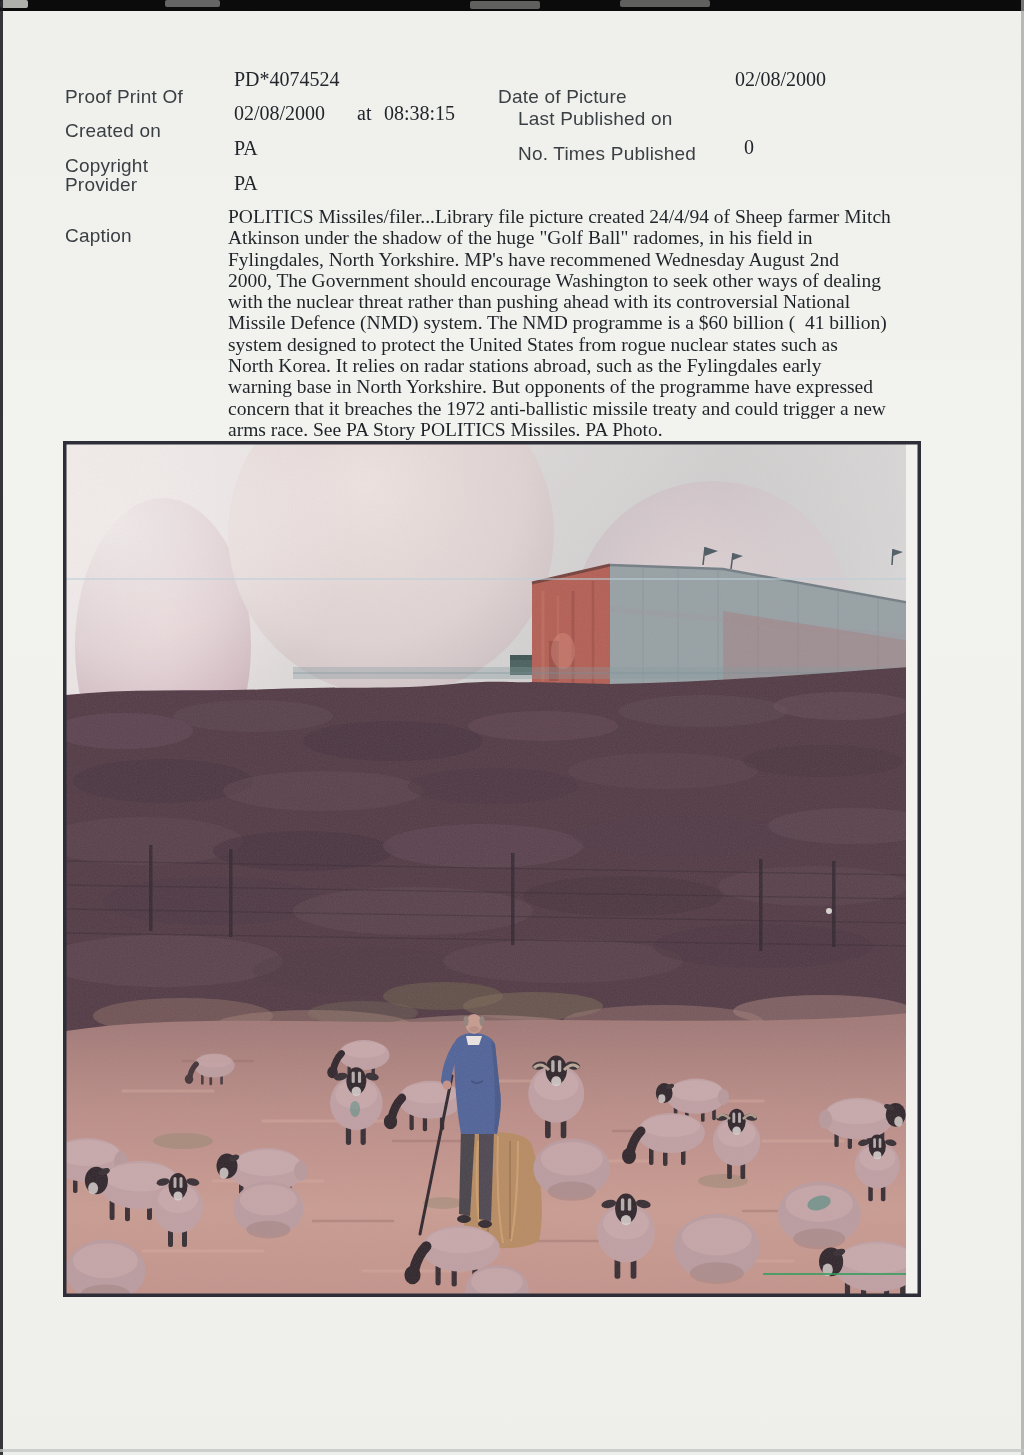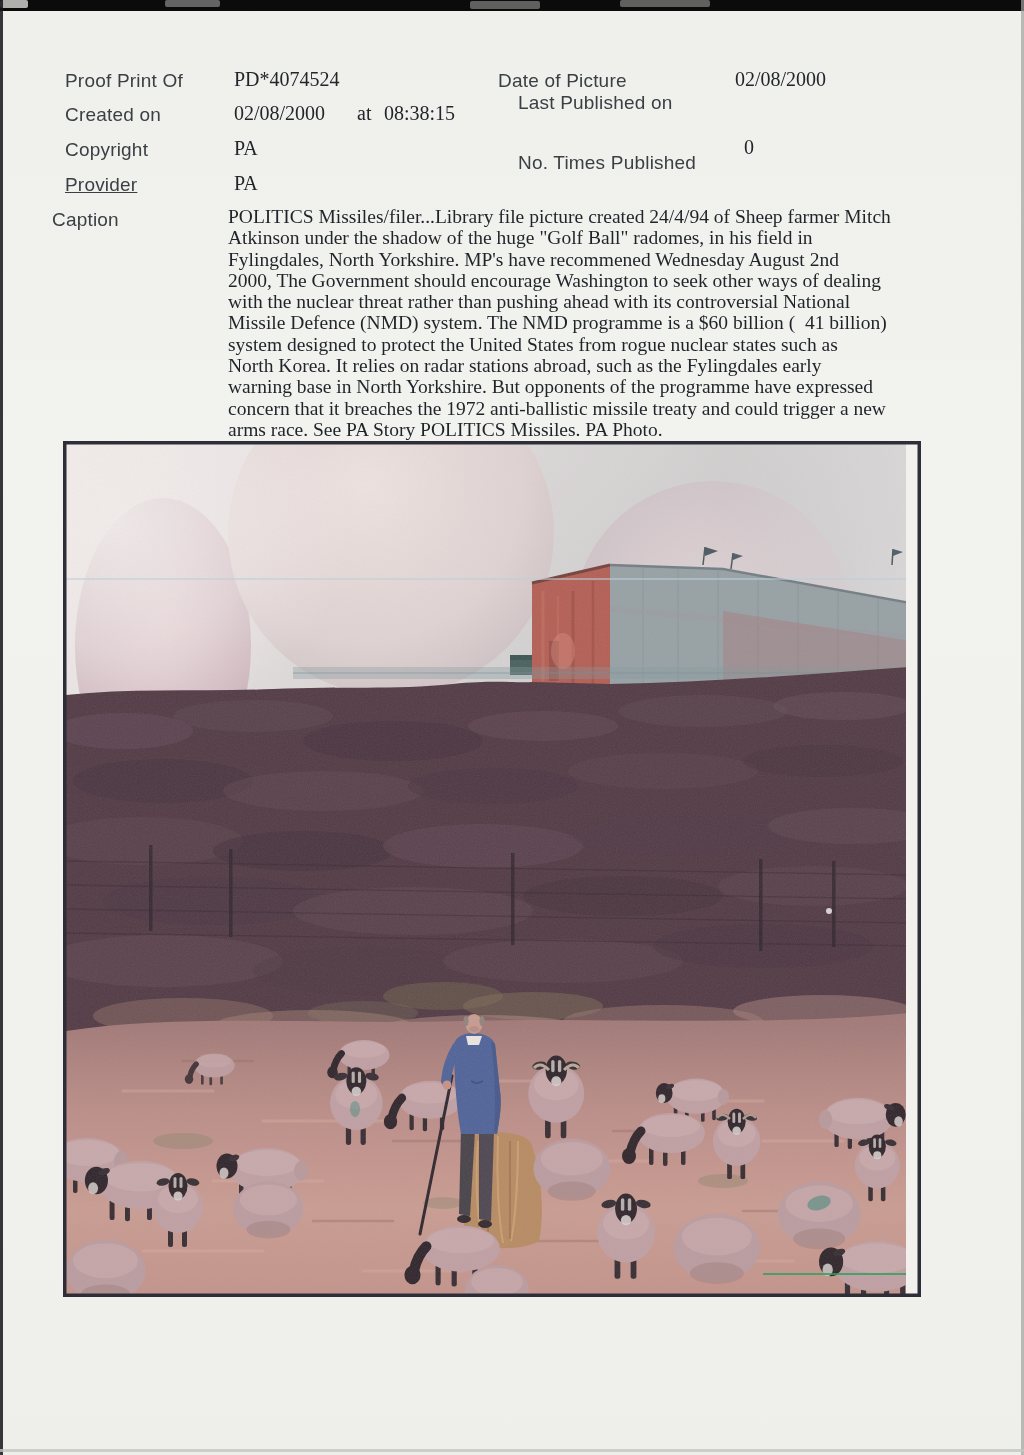--- a/index.html
+++ b/index.html
@@ -1,21 +1,21 @@
 <!DOCTYPE html>
 <html><head>
 <meta charset="utf-8">
 <style>
   html,body{margin:0;padding:0;background:#888;}
   .page{position:relative;width:1024px;height:1455px;overflow:hidden;
         background:linear-gradient(180deg,#efefec,#f2f2ef 30%,#f0f0ec 85%,#eeeeea);
         font-family:"Liberation Sans",sans-serif;}
   .abs{position:absolute;}
   .lbl{position:absolute;font-family:"Liberation Sans",sans-serif;font-size:19px;color:#3a3f44;
-       letter-spacing:.2px;white-space:pre;}
+       letter-spacing:.2px;white-space:pre;margin-top:16px;}
   .val{position:absolute;font-family:"Liberation Serif",serif;font-size:20px;color:#22262b;white-space:pre;}
   .caption-text{position:absolute;font-family:"Liberation Serif",serif;font-size:19.5px;color:#1f2429;
        line-height:21.3px;white-space:pre;}
   .footer-line{position:absolute;font-family:"Liberation Serif",serif;font-weight:bold;font-size:19px;
        color:#14181d;word-spacing:5.5px;letter-spacing:.2px;white-space:pre;}
   .scan-top{position:absolute;left:0;top:0;width:1024px;height:11px;background:#0b0b0b;}
   .smudge{position:absolute;border-radius:2px;}
   .scan-left{position:absolute;left:0;top:0;width:3px;height:1455px;background:#15151a;opacity:.85;}
   .scan-right{position:absolute;left:1021px;top:0;width:3px;height:1455px;background:#9fa3a1;opacity:.7;}
   .scan-bottom{position:absolute;left:0;top:1449px;width:1024px;height:3px;background:#c2c6c2;opacity:.8;}
@@ -40,33 +40,33 @@
   <span class="val" style="left:234px;top:68px;">PD*4074524</span>
 
   <span class="lbl" style="left:65px;top:104px;">Created on</span>
   <span class="val" style="left:234px;top:102px;">02/08/2000</span>
   <span class="val" style="left:357px;top:102px;">at</span>
   <span class="val" style="left:384px;top:102px;">08:38:15</span>
 
   <span class="lbl" style="left:65px;top:139px;">Copyright</span>
   <span class="val" style="left:234px;top:137px;">PA</span>
 
-  <span class="lbl" style="left:65px;top:174px;text-decoration:underline;">Provider</span>
+  <span class="lbl" style="left:65px;top:158px;">Provider</span>
   <span class="val" style="left:234px;top:172px;">PA</span>
 
   <span class="lbl" style="left:498px;top:70px;">Date of Picture</span>
   <span class="val" style="left:735px;top:68px;">02/08/2000</span>
 
   <span class="lbl" style="left:518px;top:92px;">Last Published on</span>
   <span class="val" style="left:735px;top:102px;"></span>
 
-  <span class="lbl" style="left:518px;top:152px;">No. Times Published</span>
+  <span class="lbl" style="left:518px;top:127px;">No. Times Published</span>
   <span class="val" style="left:744px;top:136px;">0</span>
 
-  <span class="lbl" style="left:52px;top:209px;">Caption</span>
+  <span class="lbl" style="left:65px;top:209px;">Caption</span>
   <div class="caption-text" style="left:228px;top:206px;">POLITICS Missiles/filer...Library file picture created 24/4/94 of Sheep farmer Mitch
 Atkinson under the shadow of the huge "Golf Ball" radomes, in his field in
 Fylingdales, North Yorkshire. MP's have recommened Wednesday August 2nd
 2000, The Government should encourage Washington to seek other ways of dealing
 with the nuclear threat rather than pushing ahead with its controversial National
 Missile Defence (NMD) system. The NMD programme is a $60 billion (  41 billion)
 system designed to protect the United States from rogue nuclear states such as
 North Korea. It relies on radar stations abroad, such as the Fylingdales early
 warning base in North Yorkshire. But opponents of the programme have expressed
 concern that it breaches the 1972 anti-ballistic missile treaty and could trigger a new

